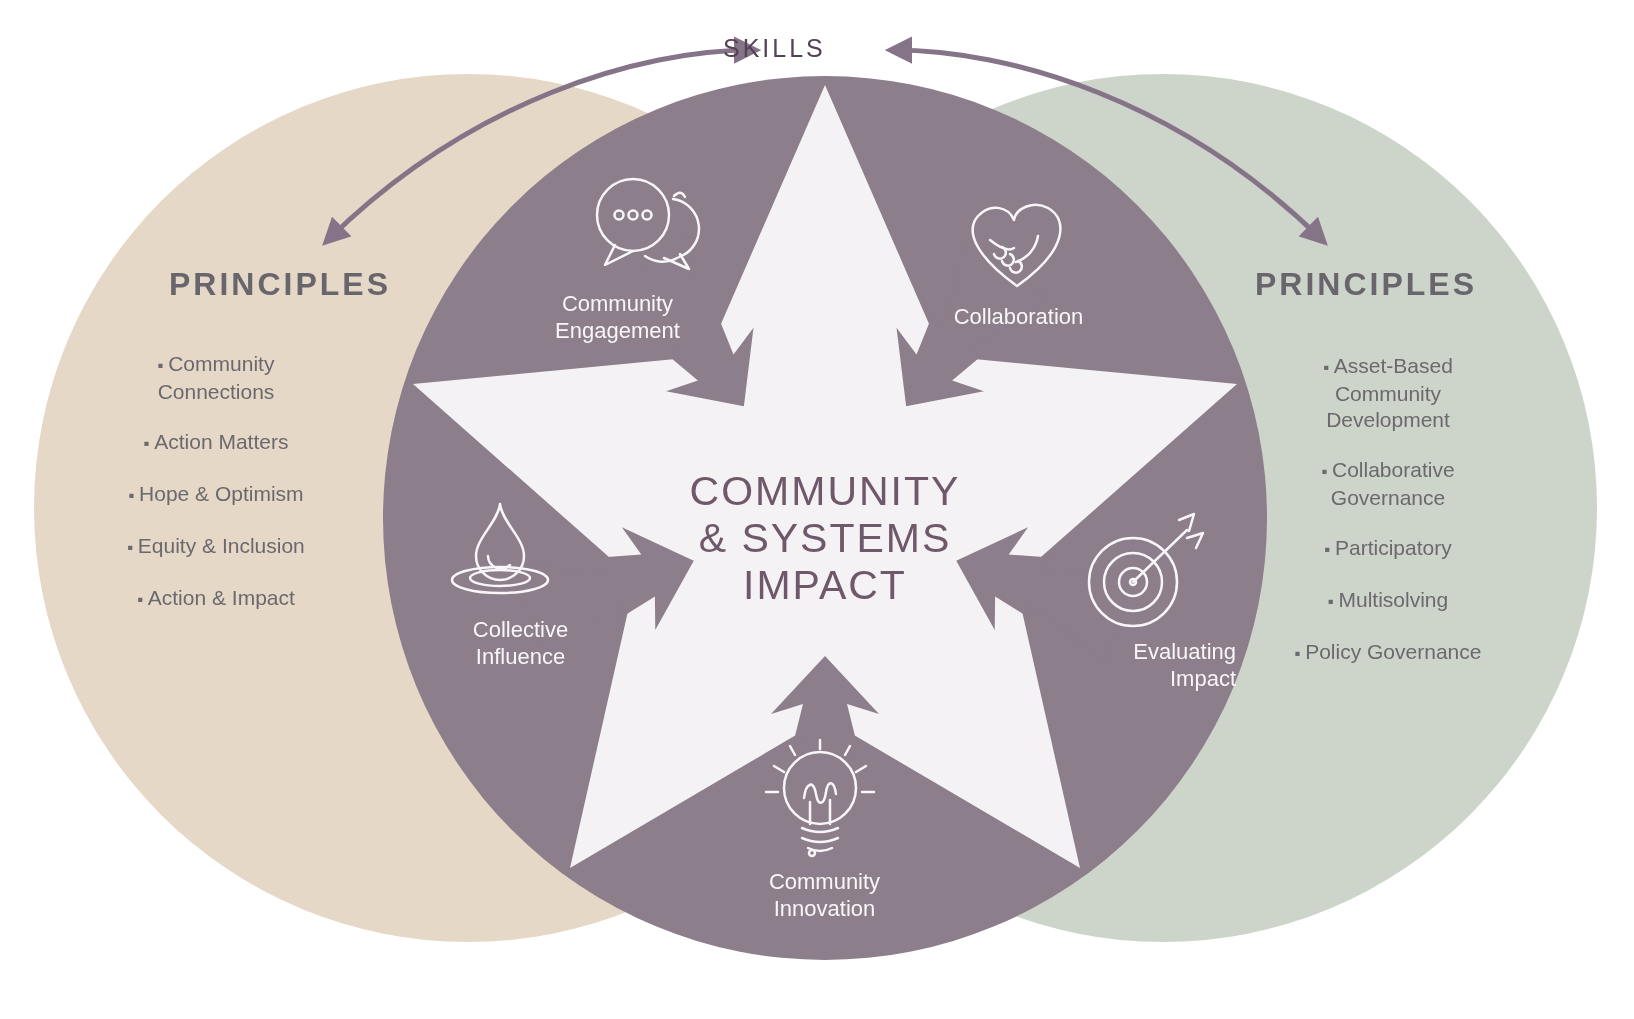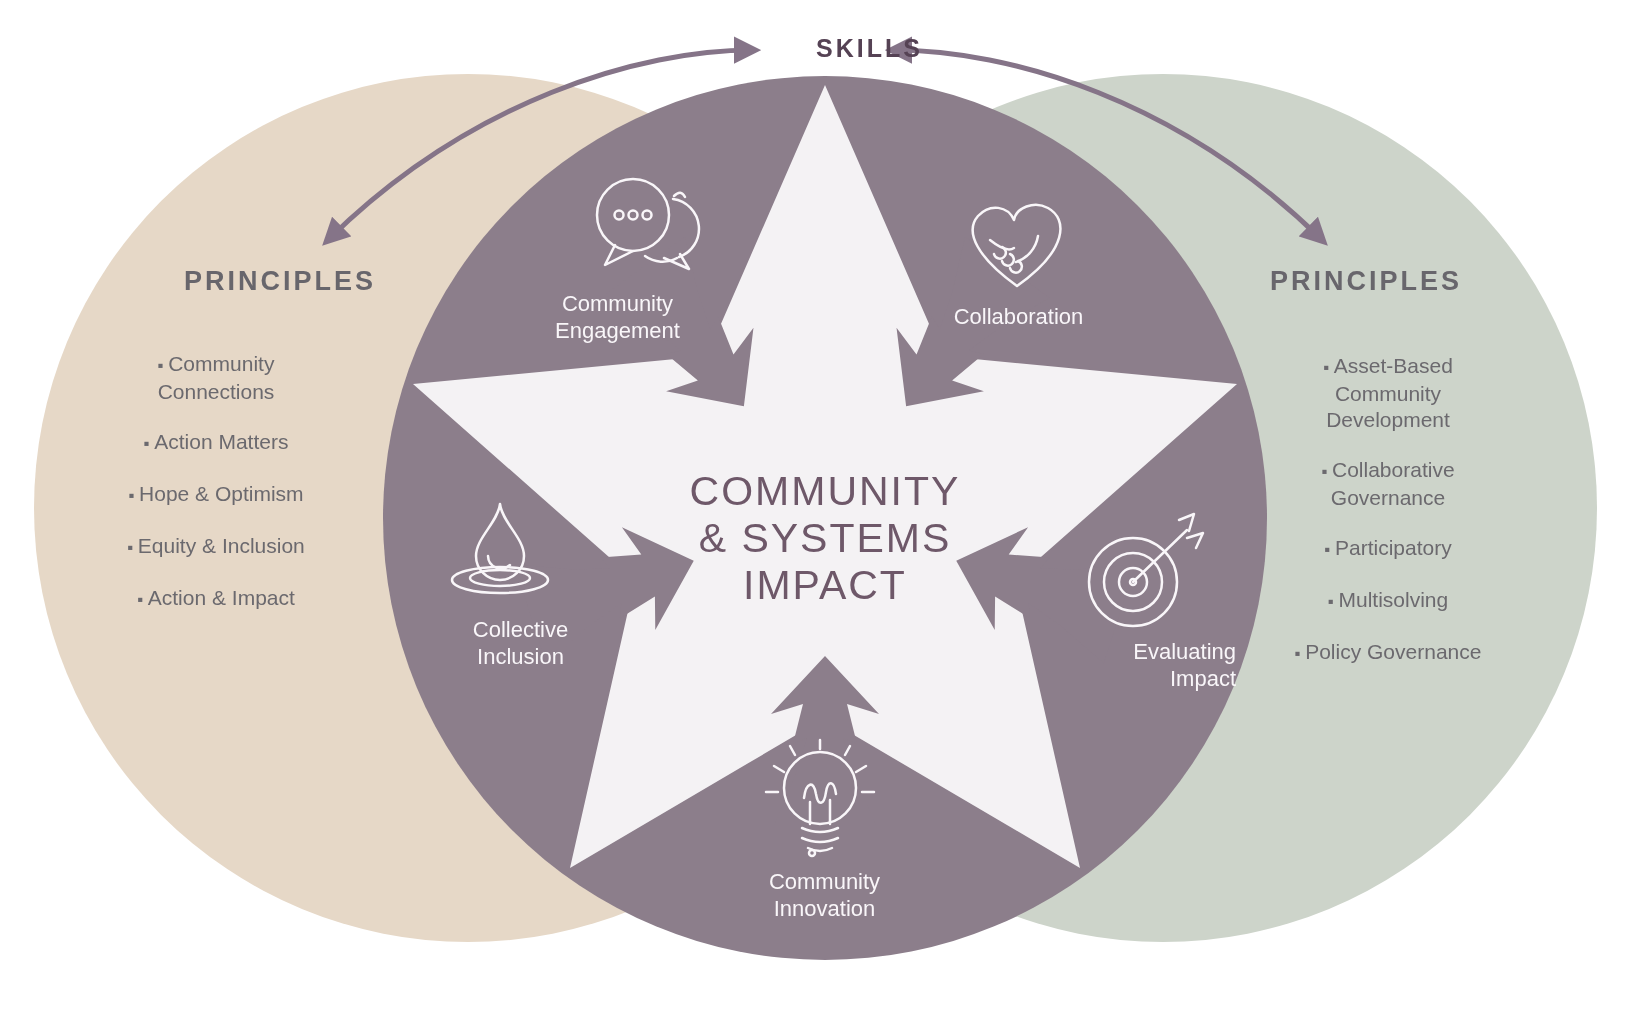--- a/index.html
+++ b/index.html
@@ -16,31 +16,31 @@
   }
   *{margin:0;padding:0;box-sizing:border-box;}
   body{background:#fff;font-family:"Liberation Sans", sans-serif;}
   .stage{position:relative;width:1634px;height:1019px;background:#fff;overflow:hidden;}
   .circle{position:absolute;border-radius:50%;}
   .circle.tan{left:34px;top:74px;width:868px;height:868px;background:var(--tan);}
   .circle.green{left:729px;top:74px;width:868px;height:868px;background:var(--green);}
   .circle.purple{left:383px;top:76px;width:884px;height:884px;background:var(--purple);}
   svg.overlay{position:absolute;left:0;top:0;z-index:2;}
   .txt{position:absolute;z-index:4;white-space:pre-line;}
-  .skills-label{left:723px;top:34px;width:200px;text-align:right;
-    font-size:25px;font-weight:bold;letter-spacing:3px;color:var(--skills);}
+  .skills-label{left:723px;top:34px;width:200px;text-align:left;
+    font-size:25px;font-weight:normal;letter-spacing:3px;color:var(--skills);}
   .center-title{left:645px;top:468px;width:360px;text-align:center;
     font-size:41px;line-height:47px;letter-spacing:2px;font-weight:300;color:var(--center);}
   .seg-label{color:var(--label);font-size:22px;line-height:27px;text-align:center;}
   .seg0{left:515px;top:290px;width:205px;}
   .seg1{left:916px;top:303px;width:205px;}
   .seg2{left:418px;top:616px;width:205px;}
   .seg3{left:1066px;top:638px;width:170px;text-align:right;}
   .seg4{left:722px;top:868px;width:205px;}
-  .side-heading{font-size:27px;font-weight:bold;letter-spacing:3px;color:var(--heading);text-align:center;}
+  .side-heading{font-size:32px;font-weight:bold;letter-spacing:3px;color:var(--heading);text-align:center;}
   .heading-principles{left:130px;top:266px;width:300px;}
   .heading-approaches{left:1216px;top:266px;width:300px;}
   .side-list{position:absolute;z-index:4;list-style:none;text-align:center;
     color:var(--list);font-size:21px;line-height:26px;}
   .list-principles{left:55px;top:351px;width:322px;}
   .list-approaches{left:1227px;top:353px;width:322px;}
   .side-list li{margin-bottom:24px;}
   .li-text{white-space:pre-line;}
   .li-text::before{content:"▪ ";font-size:0.8em;}
   .icon{position:absolute;z-index:3;}
@@ -141,21 +141,21 @@
       <path d="M114,30 L104,36"></path>
       <path d="M14,56 L26,56"></path>
       <path d="M122,56 L110,56"></path>
     </svg>
   </div>
 
   <div class="txt seg-label seg0">Community
 Engagement</div>
   <div class="txt seg-label seg1">Collaboration</div>
   <div class="txt seg-label seg2">Collective
-Inclusion</div>
+Influence</div>
   <div class="txt seg-label seg3">Evaluating
 Impact</div>
   <div class="txt seg-label seg4">Community
 Innovation</div>
 
   <div class="txt side-heading heading-principles">PRINCIPLES</div>
   <ul class="side-list list-principles">
     <li><span class="li-text">Community
 Connections</span></li>
     <li><span class="li-text">Action Matters</span></li>

